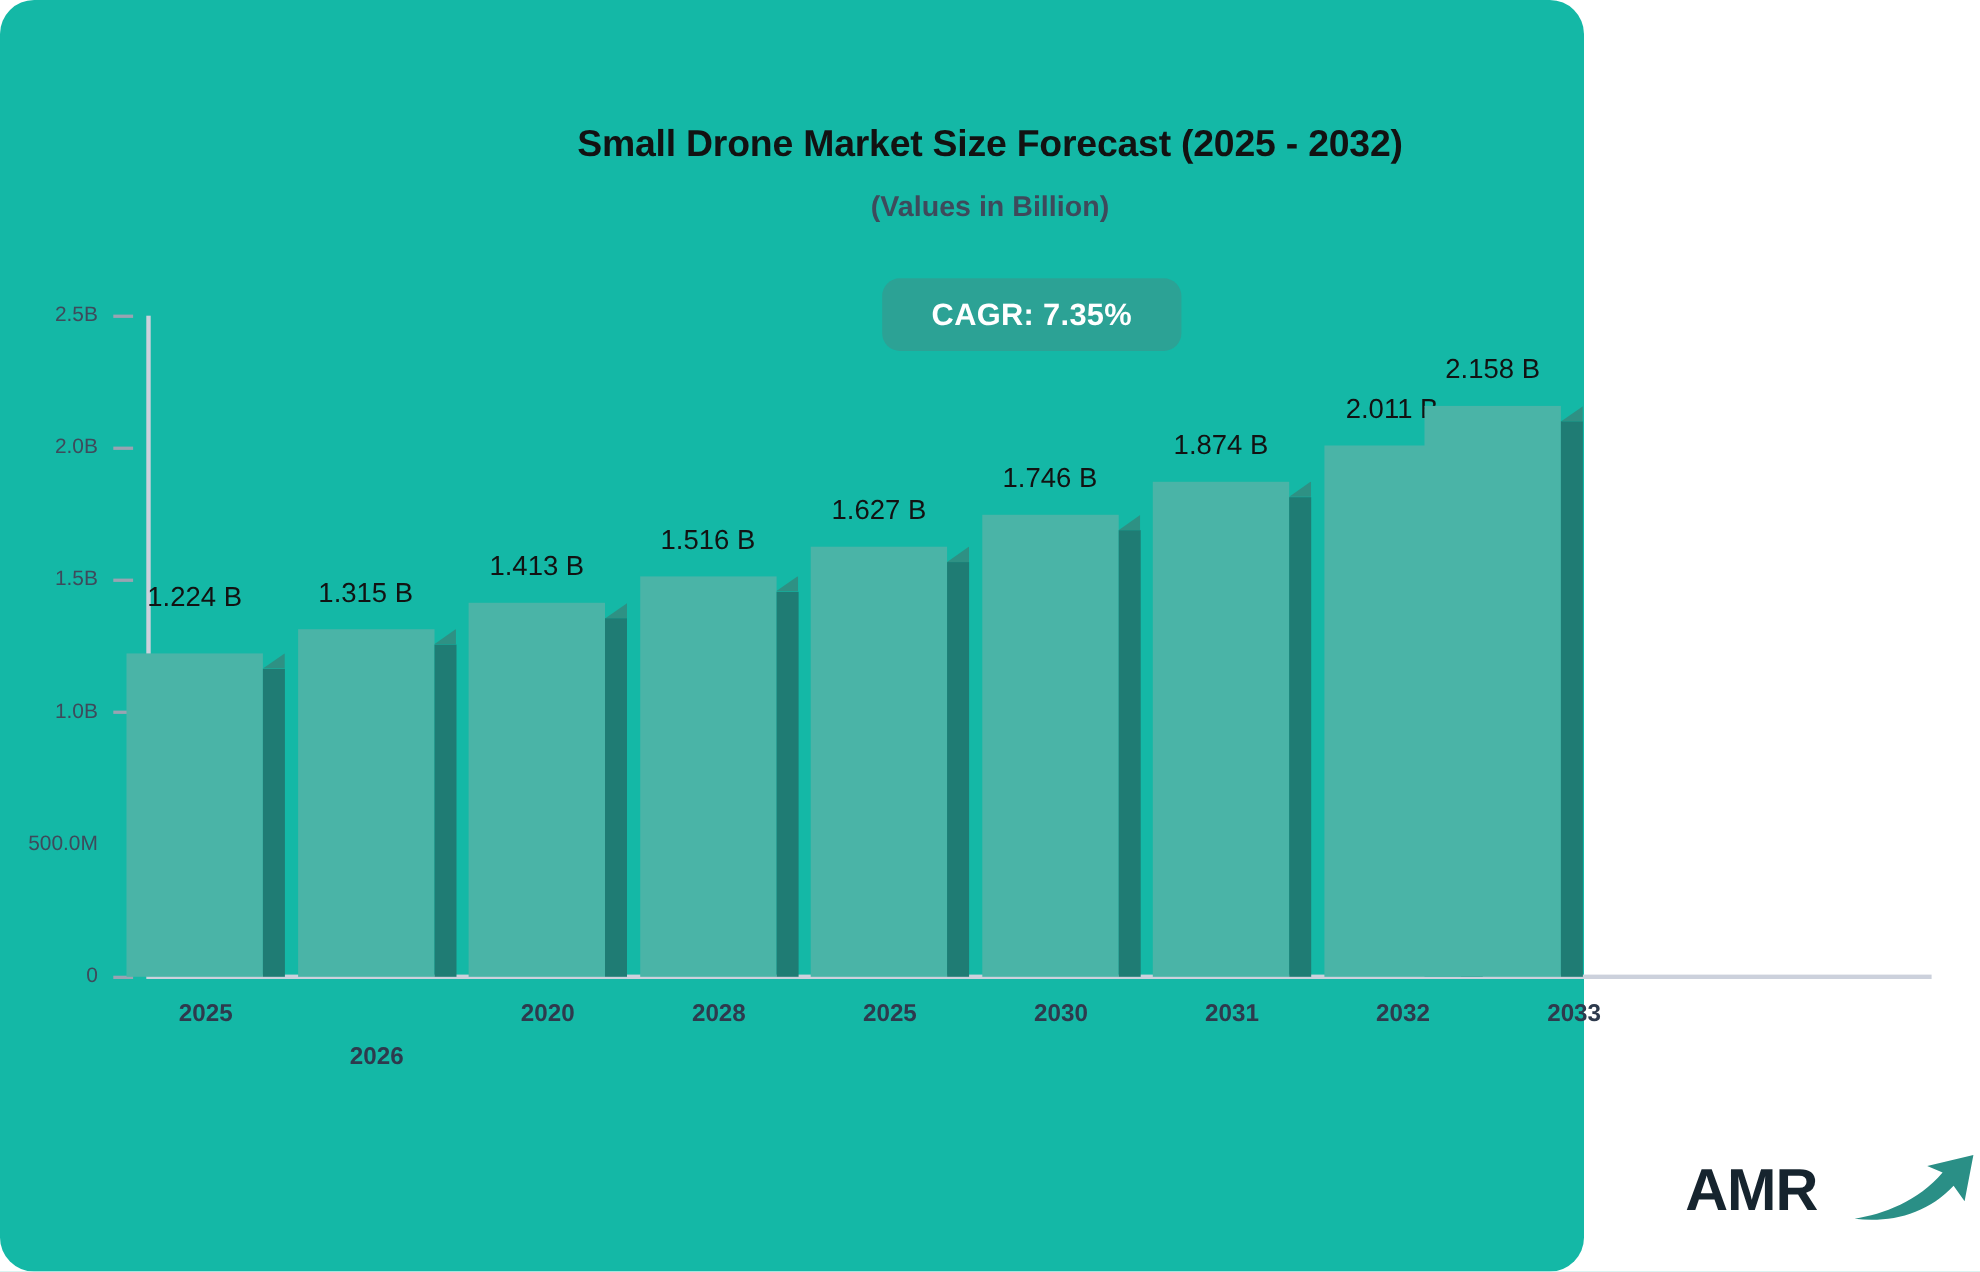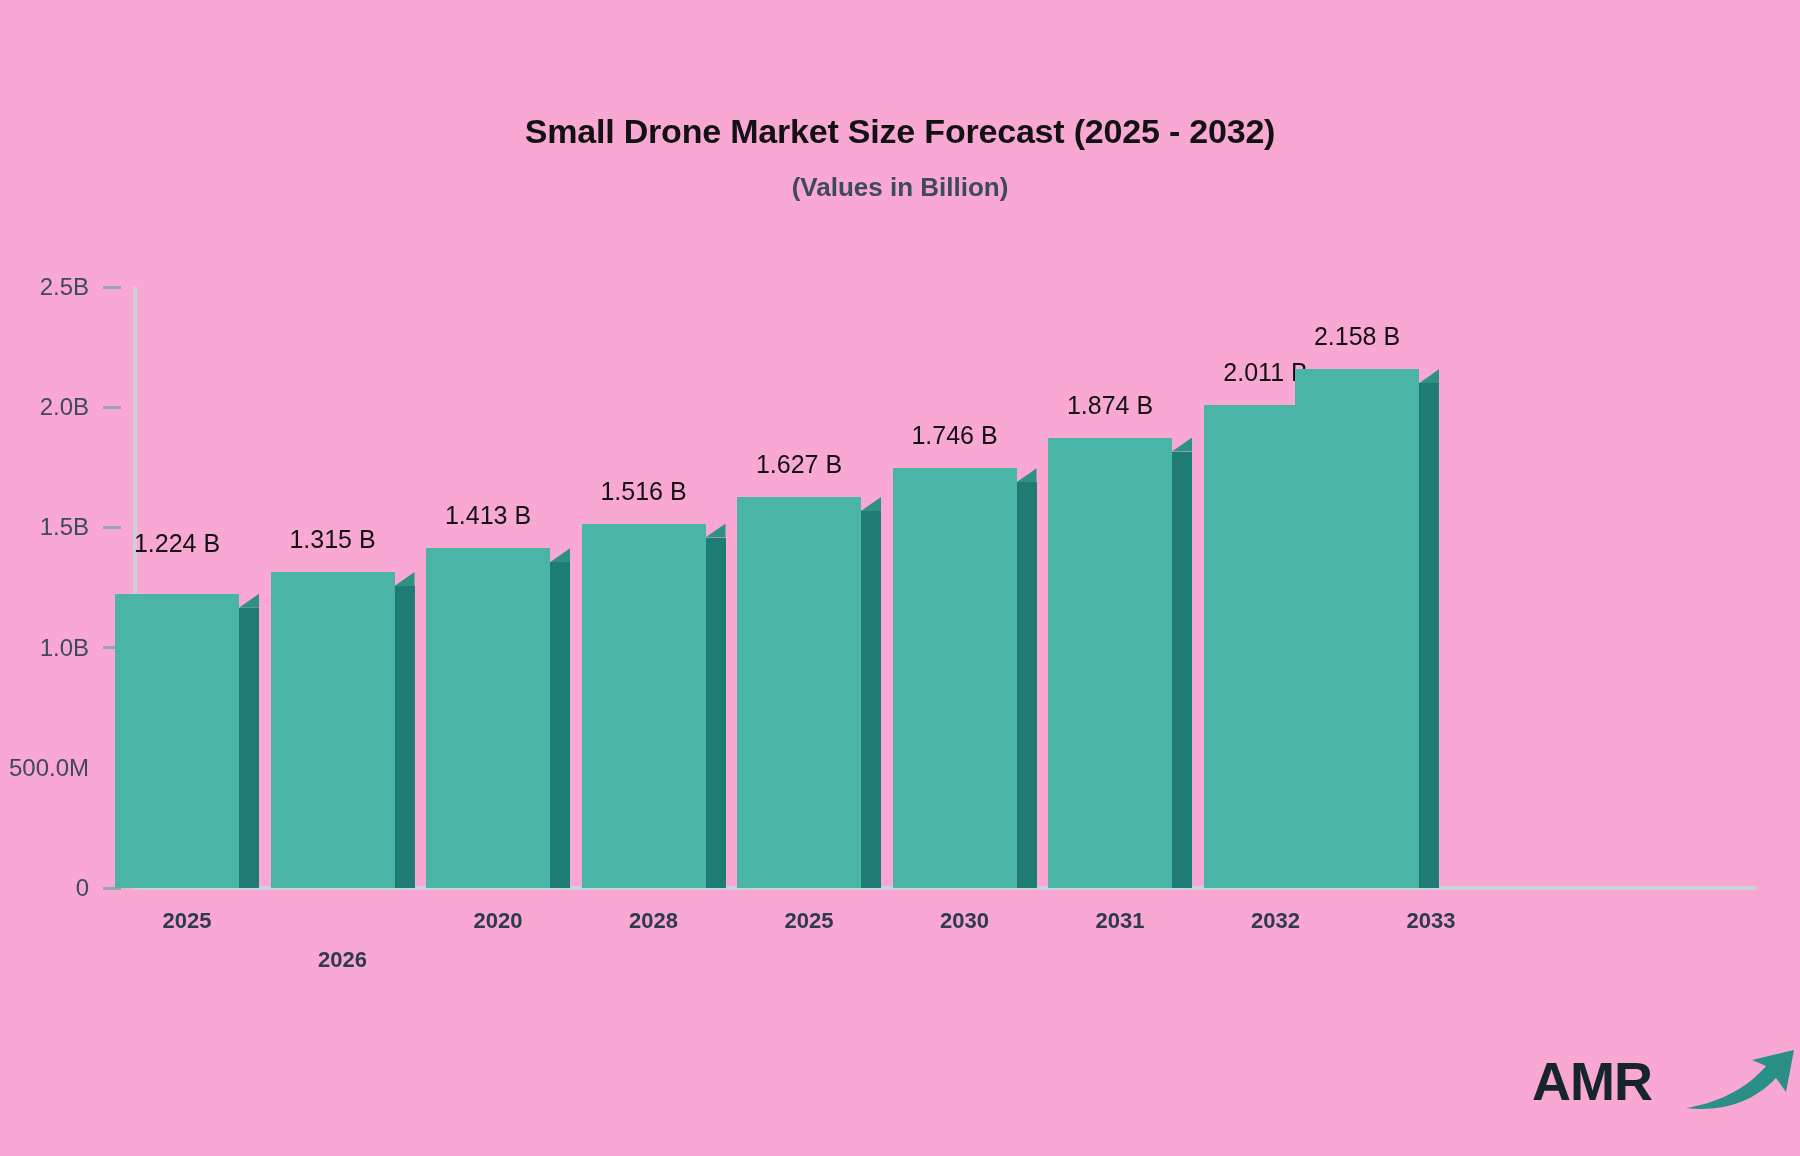--- a/index.html
+++ b/index.html
@@ -5,23 +5,24 @@
   * { box-sizing: border-box; margin: 0; padding: 0; }
   html, body {
     width: 1800px;
     height: 1156px;
     background: #ffffff;
     font-family: "Liberation Sans", sans-serif;
     overflow: hidden;
   }
   #root {
     position: relative;
-    width: 1800px;
+    width: 1440px;
     height: 1156px;
-    background: #f9a8d4;
+    background: #14b8a6;
+    border-radius: 31px;
   }
 
   
   #chart-title {
     position: absolute;
     top: 112px;
     left: 0;
     width: 1800px;
     text-align: center;
     font-size: 34px;
@@ -84,21 +85,21 @@
   .y-tick-row {
     position: absolute;
     left: 0;
     width: 133px;
     height: 0;
     display: flex;
     align-items: center;
     justify-content: flex-end;
   }
   .y-tick-label {
-    font-size: 24px;
+    font-size: 19px;
     color: #3e4a5b;
     white-space: nowrap;
   }
   .y-tick-mark {
     display: inline-block;
     width: 18px;
     height: 3px;
     background: #9aa3b2;
     margin-left: 14px;
     margin-right: 12px;
@@ -176,20 +177,23 @@
   }
 </style>
 </head>
 <body>
 
 <div id="root">
 
   <div id="chart-title">Small Drone Market Size Forecast (2025 - 2032)</div>
   <div id="chart-subtitle">(Values in Billion)</div>
 
+  <div id="cagr-badge">
+    <span>CAGR: 7.35%</span>
+  </div>
 
   <div id="plot">
     <div id="y-axis-line"></div>
     <div id="x-axis-line"></div>
     <div id="y-ticks">
         <div class="y-tick-row" style="top: 888px;">
           <span class="y-tick-label">0</span>
           <span class="y-tick-mark"></span>
         </div>
         <div class="y-tick-row" style="top: 767.8px;">

